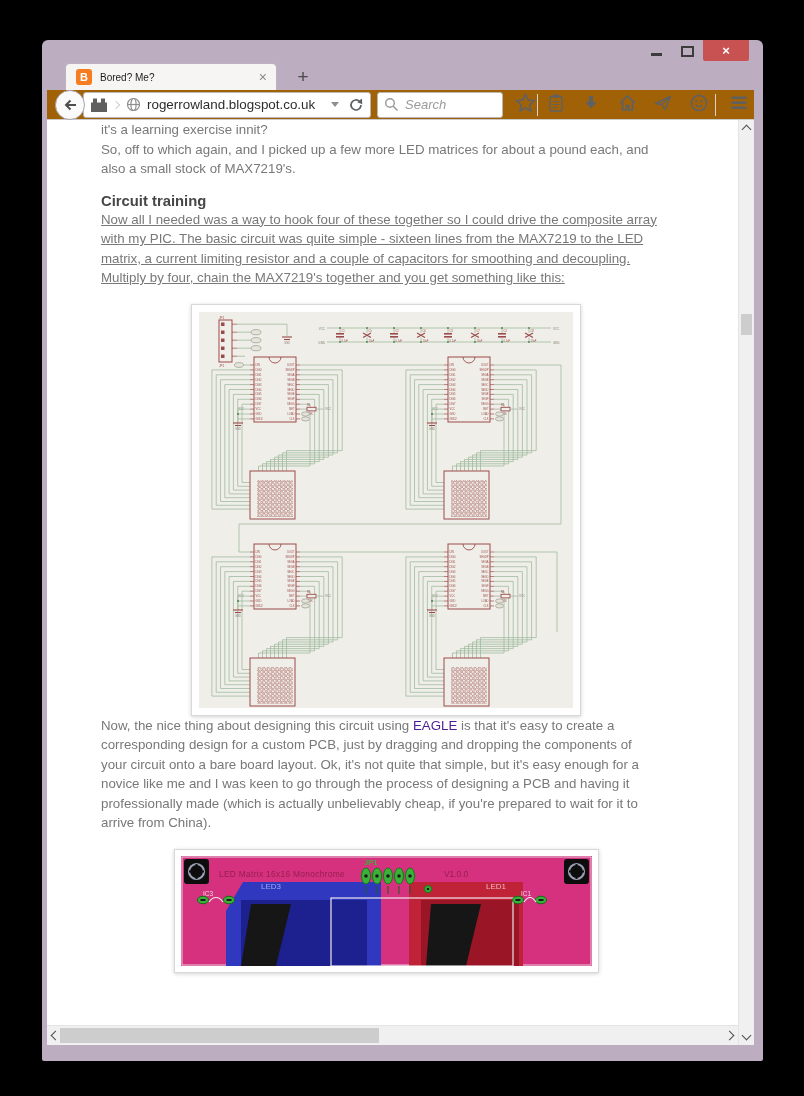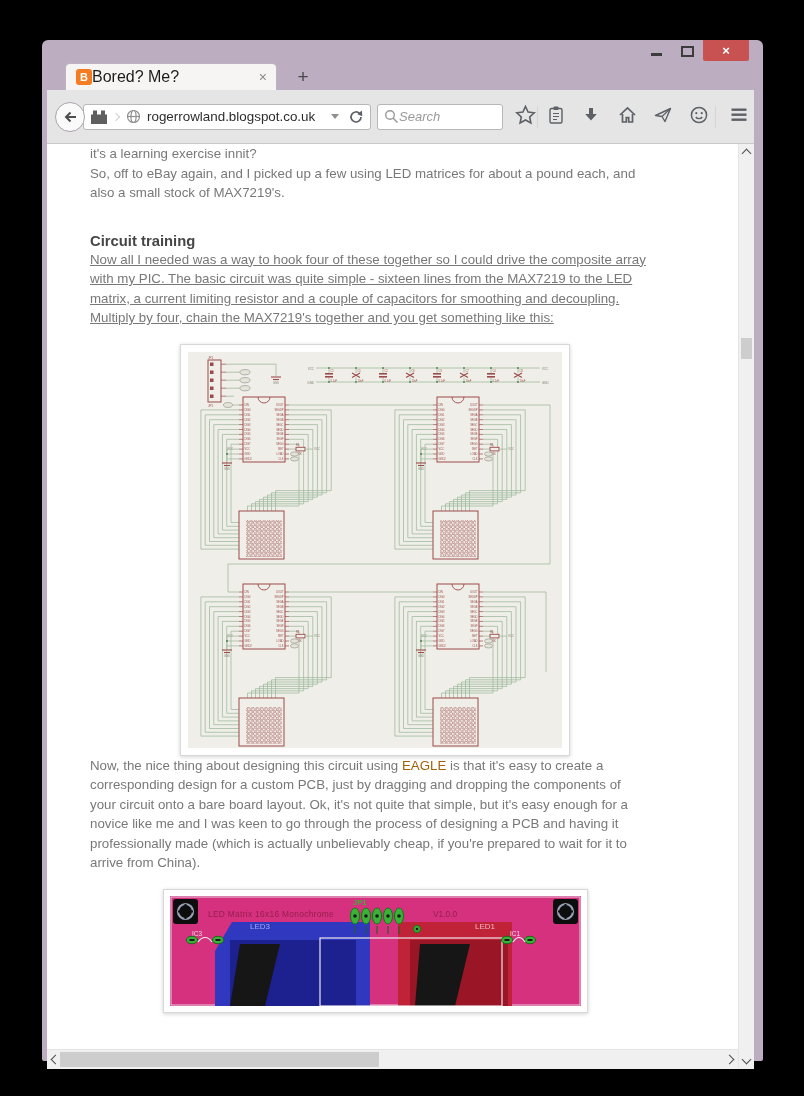--- a/index.html
+++ b/index.html
@@ -14,52 +14,52 @@
   .maxbox { position:absolute; left:1px; top:2px; width:9px; height:7px; border:2px solid #3c3c3c; }
   .win-close { position:absolute; right:5px; top:0; width:46px; height:21px; background:#c85252; color:#fff;
                text-align:center; font-size:13px; line-height:21px; font-weight:bold; border-radius:0 0 2px 2px; }
   
   .tabstrip { height:28px; position:relative; }
   .tab { position:absolute; left:18px; bottom:0; width:212px; height:27px; background:#f6f5f4;
          border:1px solid #bdb2c2; border-bottom:none; border-radius:5px 5px 0 0;
          display:flex; align-items:center; box-sizing:border-box; }
   .favicon { width:16px; height:16px; background:#f57c21; border-radius:3px; color:#fff; font-size:11px;
              font-weight:bold; text-align:center; line-height:16px; margin-left:10px; flex:none; }
-  .tab-title { font-size:16px; color:#1c1c1c; flex:1; white-space:nowrap; overflow:hidden; }
+  .tab-title { margin-left:8px; font-size:10px; color:#1c1c1c; flex:1; white-space:nowrap; overflow:hidden; }
   .tab-close { color:#8a8a8a; font-size:14px; margin-right:9px; }
   .newtab { position:absolute; left:243px; bottom:2px; font-size:19px; color:#4a4a4a; width:26px; text-align:center; }
   
-  .navbar { height:54px; background:#e5e5e5; border-bottom:1px solid #c9c9c9; position:relative; box-sizing:border-box;text-decoration:underline; }
+  .navbar { height:30px; background:#a16207; border-bottom:1px solid #c9c9c9; position:relative; box-sizing:border-box;text-decoration:underline; }
   .nav-abs { position:absolute; top:50%; transform:translateY(-50%); }
   .backbtn { left:8px; width:28px; height:28px; border-radius:50%; border:1px solid #a9a2ad; background:#fbfafa;
              display:flex; align-items:center; justify-content:center; z-index:2; }
   .urlbar { left:36px; width:288px; height:26px; background:#fff; border:1px solid #b7b7b7; border-radius:3px;
             display:flex; align-items:center; box-sizing:border-box; padding:0 6px; }
   .url-text { flex:1; font-size:13.4px; color:#2d2d2d; margin-left:6px; white-space:nowrap; overflow:hidden; }
   .dd { width:0; height:0; border-left:4px solid transparent; border-right:4px solid transparent;
         border-top:5px solid #8f8f8f; margin:0 9px 0 4px; }
   .searchbar { left:330px; width:126px; height:26px; background:#fff; border:1px solid #b7b7b7; border-radius:3px;
                display:flex; align-items:center; box-sizing:border-box; padding:0 6px; }
-  .search-ph { font-style:italic; color:#9a9a9a; font-size:13px; }
+  .search-ph { font-style:italic; color:#9a9a9a; font-size:13px; margin-left:6px; }
   .navsep { width:1px; height:22px; background:#d4d4d4; }
   
   .chev { display:inline-block; width:6px; height:6px; border-left:1.6px solid #4d4d4d; border-bottom:1.6px solid #4d4d4d; }
   .chev-sep { width:5px; height:5px; border-color:#cfcfcf; transform:rotate(225deg); margin-left:5px; }
   .chev-up { transform:rotate(135deg); } .chev-down { transform:rotate(-45deg); }
   .chev-left { transform:rotate(45deg); } .chev-rightx { transform:rotate(225deg); }
   
   .viewport { position:relative; background:#fff; width:707px; height:925px; }
-  .page { position:absolute; left:0; top:0; width:684px; height:905px; overflow:hidden; background:#fff; }
+  .page { position:absolute; left:11px; top:0; width:684px; height:905px; overflow:hidden; background:#fff; }
   .content { margin-left:43px; width:557px; font-size:13.3px; line-height:19.5px; color:#787878; }
   .content p { margin:0; }
   .clip { margin-top:-11px; }
   .p2 { margin-top:18px; } .p3 { margin-top:6px;text-decoration:underline; } .p4 { margin-top:23px; } .p5 { margin-top:4px; }
   h3 { font-size:14.8px; font-weight:bold; color:#464646; line-height:17px; }
-  .h1 { margin:30px 0 0; } .h2 { margin:17px 0 0; }
-  .link { color:#a16207; cursor:pointer; text-decoration:none; }
+  .h1 { margin:14px 0 0; } .h2 { margin:17px 0 0; }
+  .link { color:#4c1d95; cursor:pointer; text-decoration:none; }
   .figure { background:#fff; border:1px solid #d8d8d8; box-shadow:0 1px 4px rgba(0,0,0,.18); padding:7px; }
   .fig1 { margin:16px 0 0 90px; width:374px; }
   .fig2 { margin:16px 0 0 73px; width:411px; padding:6px; }
   .figure svg { display:block; }
   
   .vscroll { position:absolute; right:0; top:0; width:16px; height:925px; background:#f0f0f0;
              border-left:1px solid #e4e4e4; box-sizing:border-box; }
   .vthumb { position:absolute; left:2px; right:2px; top:194px; height:21px; background:#cdcdcd; }
   .vs-up { position:absolute; top:6px; left:4px; }
   .vs-down { position:absolute; bottom:6px; left:4px; }
@@ -167,21 +167,21 @@
           <rect x="3.5" y="9.5" width="15" height="2.4" fill="#5d6166"></rect>
           <rect x="3.5" y="14.5" width="15" height="2.4" fill="#5d6166"></rect>
         </svg>
     </div>
   </div>
 
   <div class="viewport">
     <div class="page">
       <div class="content">
         <p class="clip">it's a learning exercise innit?</p>
-        <p class="p2">So, off to eBay again, and I picked up a few using LED matrices for about a pound each, and also a small stock of MAX7219's.</p>
+        <p class="p2">So, off to which again, and I picked up a few more LED matrices for about a pound each, and also a small stock of MAX7219's.</p>
         <h3 class="h1">Circuit training</h3>
         <p class="p3">Now all I needed was a way to hook four of these together so I could drive the composite array with my PIC. The basic circuit was quite simple - sixteen lines from the MAX7219 to the LED matrix, a current limiting resistor and a couple of capacitors for smoothing and decoupling. Multiply by four, chain the MAX7219's together and you get something like this:</p>
 
         <div class="figure fig1">
           <svg viewBox="0 0 374 396" width="374" height="396">
               <rect x="0" y="0" width="374" height="396" fill="#f0eee8"></rect>
               <defs>
                 <pattern id="dotp" width="4.4" height="4.4" patternUnits="userSpaceOnUse">
                   <circle cx="1.2" cy="1.2" r="1.05" fill="none" stroke="#9b4b4b" stroke-width="0.6"></circle>
                   <circle cx="3.4" cy="3.4" r="1.05" fill="none" stroke="#9b4b4b" stroke-width="0.6"></circle>

